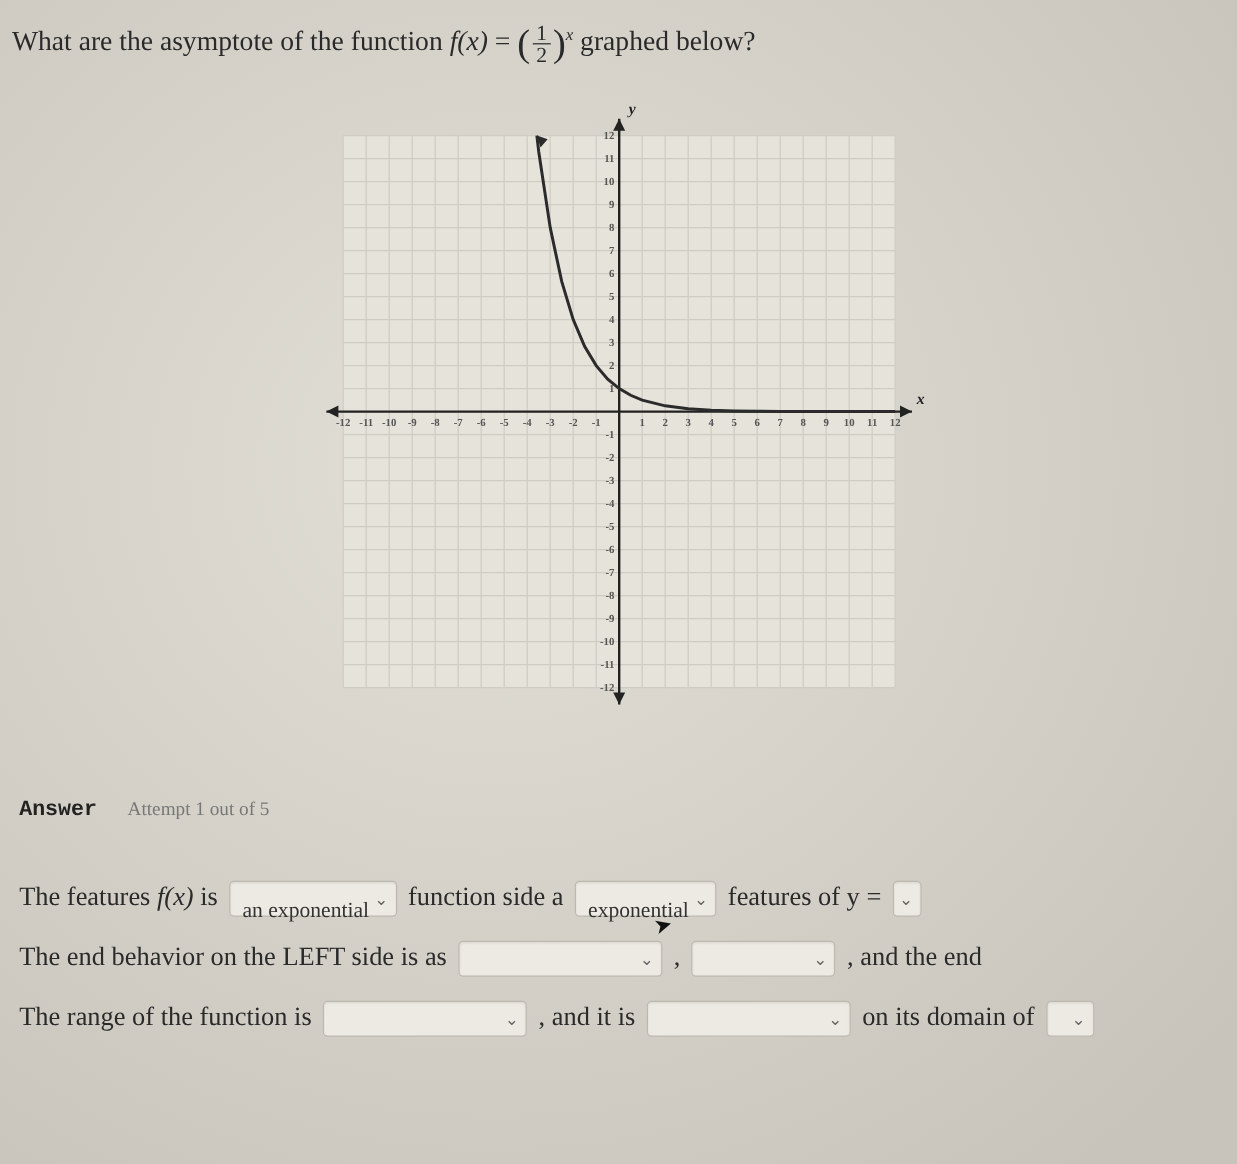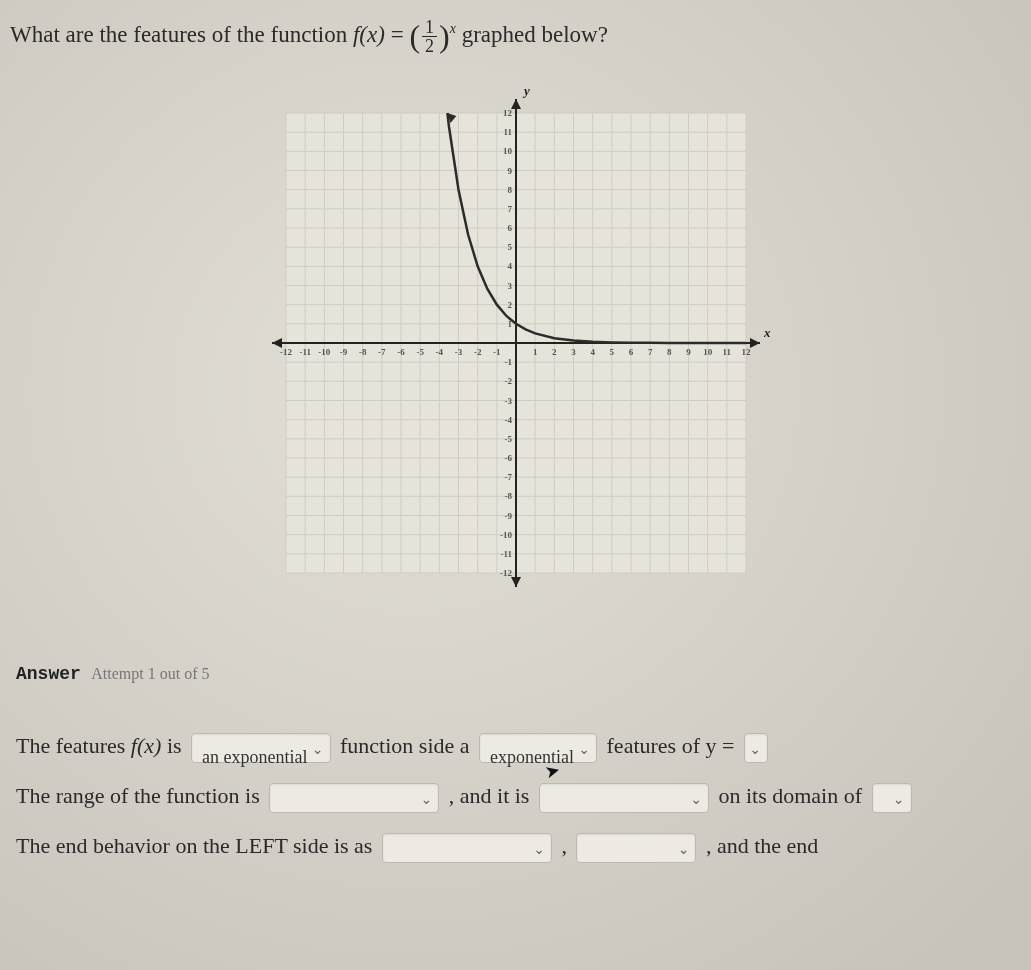--- a/index.html
+++ b/index.html
@@ -43,21 +43,21 @@
     display: flex;
     justify-content: center;
     margin-bottom: 60px;
   }
   svg.chart { background: transparent; }
   .answer-header {
     font-size: 18px;
     margin: 18px 0 40px 10px;
   }
   .answer-header .bold { font-weight: bold; color: #222; font-family: Liberation Mono, monospace; }
-  .answer-header .sub { color: #777; font-size: 16px; margin-left: 6px;}
+  .answer-header .sub { color: #777; font-size: 16px; margin-left: 21px;}
   .sentences {
     font-size: 22px;
     line-height: 2.0;
     padding: 0 4px 0 10px;
   }
   .sentences p { margin: 0 0 6px 0; }
   .dd {
     display: inline-flex;
     align-items: center;
     background: #eceae3;
@@ -90,21 +90,21 @@
     font-size: 18px;
     transform: rotate(-15deg);
     color: #111;
   }
 </style>
 </head>
 <body>
 
 <div class="page">
   <div class="question">
-    <span>What are the features of the function </span>
+    <span>What are the asymptote of the function </span>
     <span class="fx">f</span><span class="fx">(</span><span class="fx">x</span><span class="fx">)</span>
     <span> = </span>
     <span class="paren">(</span><span class="frac"><span class="num">1</span><span class="den">2</span></span><span class="paren">)</span><span class="sup">x</span>
     <span> graphed below?</span>
   </div>
 
   <div class="chart-area">
     <svg class="chart" width="520" height="520" viewBox="0 0 520 520" id="chart-svg">
         <rect x="30" y="30" width="460" height="460" fill="#e6e3db" stroke="none"></rect>
         <line x1="30" y1="490" x2="30" y2="30" stroke="#cfccc3" stroke-width="1"></line>
@@ -234,28 +234,28 @@
           <span>an exponential</span>
         </span>
       <span> function side a </span>
       <span class="dd">
           <span>exponential</span>
         </span>
       <span> features of  y = </span>
       <span class="dd" style="min-width:20px;padding-left:4px;padding-right:18px"></span>
     </p>
     <p>
+      <span>The end behavior on the LEFT side is as </span>
+      <span class="dd wide"></span>
+      <span> , </span>
+      <span class="dd med"></span>
+      <span> , and the end</span>
+    </p>
+    <p>
       <span>The range of the function is </span>
       <span class="dd wide"></span>
       <span> , and it is </span>
       <span class="dd wide"></span>
       <span> on its domain of </span>
       <span class="dd" style="min-width:40px"></span>
     </p>
-    <p>
-      <span>The end behavior on the LEFT side is as </span>
-      <span class="dd wide"></span>
-      <span> , </span>
-      <span class="dd med"></span>
-      <span> , and the end</span>
-    </p>
   </div>
 </div>
 
 </body></html>

